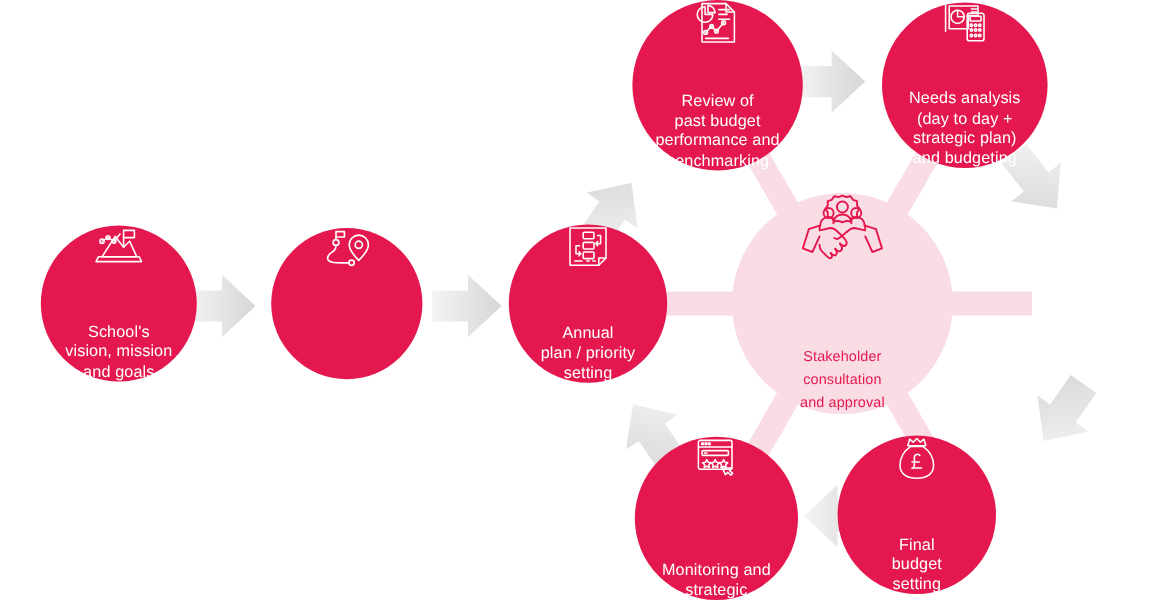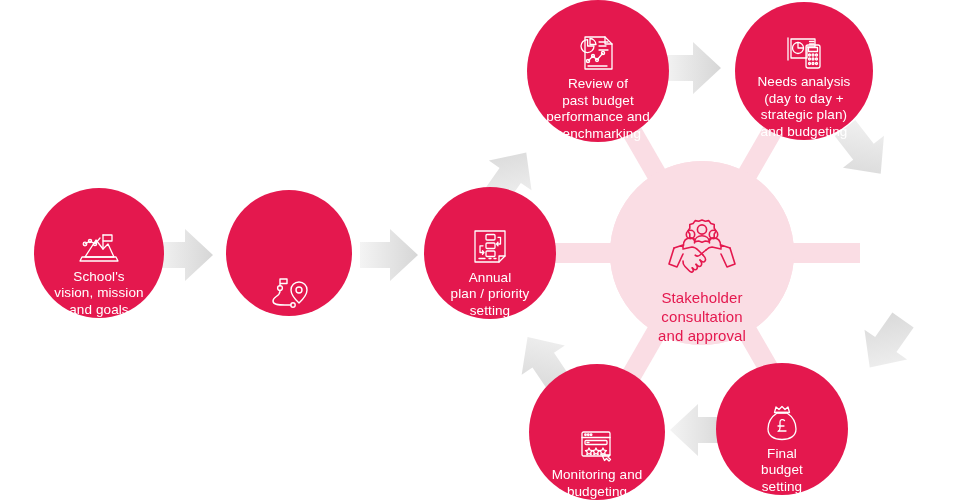--- a/index.html
+++ b/index.html
@@ -2,29 +2,29 @@
 <html><head>
 <meta charset="utf-8">
 <style>
   html,body{margin:0;padding:0;background:#ffffff;}
   body{width:974px;height:502px;font-family:"Liberation Sans",sans-serif;overflow:hidden;}
   #stage{position:relative;width:974px;height:502px;background:#fff;}
 
   svg#canvas{position:absolute;left:0;top:0;width:974px;height:502px;}
 
   .node{position:absolute;border-radius:50%;display:flex;flex-direction:column;
-        align-items:center;justify-content:flex-end;text-align:center;box-sizing:border-box;}
+        align-items:center;justify-content:space-between;text-align:center;box-sizing:border-box;}
   .node .ico{display:block;line-height:0;margin-bottom:4px;}
   .node .lbl{white-space:pre-line;}
 
   .node.solid{background:#E4184E;color:#ffffff;}
   .node.center{background:#FADDE4;color:#E4184E;}
 
   .lbl{font-size:13.5px;line-height:16.5px;letter-spacing:0.1px;}
-  .node.center .lbl{font-size:15px;line-height:19px;font-weight:400;}
+  .node.center .lbl{font-size:12px;line-height:19px;font-weight:400;}
 </style>
 </head>
 <body>
 
 <div id="stage">
 
   <svg id="canvas" viewBox="0 0 974 502">
     <defs>
       <linearGradient id="gR" x1="0" y1="0" x2="1" y2="0">
         <stop offset="0%" stop-color="#F4F4F4"></stop>
@@ -193,21 +193,21 @@
           <circle cx="31.5" cy="27.5" r="1"></circle>
       </svg>
     </span>
     <span class="lbl">Needs analysis
 (day to day +
 strategic plan)
 and budgeting</span>
   </div>
 
 
-  <div class="node solid" style="left:716px;top:363px;width:132px;height:132px;">
+  <div class="node solid" style="left:698px;top:363px;width:132px;height:132px;">
     <span class="ico">
       <svg width="34" height="38" viewBox="0 0 34 38" fill="none" stroke="#fff" stroke-width="1.3" stroke-linecap="round" stroke-linejoin="round">
         <path d="M11 3 L9.5 8.5 L24.5 8.5 L23 3 L20 5.5 L17 2.5 L14 5.5 Z"></path>
         <path d="M11.5 8.5 L22.5 8.5"></path>
         <path d="M12 9 C6 13, 3 19, 3 25 C3 32, 9 35.5, 17 35.5 C25 35.5, 31 32, 31 25 C31 19, 28 13, 22 9 Z"></path>
         <path d="M14 27 L21 27 M13 22 L19 22"></path>
         <path d="M19.5 16.5 C18 15, 15 15.3, 15 18 L15 24 C15 26, 14 27, 13 27.3"></path>
       </svg>
     </span>
     <span class="lbl">Final
@@ -225,21 +225,21 @@
           <circle cx="13.1" cy="5.8" r="0.8"></circle>
         <rect x="7" y="11.5" width="22" height="4" rx="1"></rect>
         <path d="M9 13.5 L11 13.5"></path>
         <path d="M11 19 l1.1 2.2 2.4 .35 -1.75 1.7 .4 2.4 -2.15 -1.15 -2.15 1.15 .4 -2.4 -1.75 -1.7 2.4 -.35 Z"></path>
         <path d="M18 19 l1.1 2.2 2.4 .35 -1.75 1.7 .4 2.4 -2.15 -1.15 -2.15 1.15 .4 -2.4 -1.75 -1.7 2.4 -.35 Z"></path>
         <path d="M25 19 l1.1 2.2 2.4 .35 -1.75 1.7 .4 2.4 -2.15 -1.15 -2.15 1.15 .4 -2.4 -1.75 -1.7 2.4 -.35 Z"></path>
         <path d="M24 26 L26.5 31.5 L28.5 29.5 L31 32 L32.5 30.5 L30 28 L32 26 Z"></path>
       </svg>
     </span>
     <span class="lbl">Monitoring and
-budgeting</span>
+strategic</span>
   </div>
 
   <div class="node center" style="left:610px;top:161px;width:184px;height:184px;">
     <span class="ico" style="margin-bottom:8px;">
       <svg width="86" height="62" viewBox="0 0 86 62" fill="none" stroke="#E4184E" stroke-width="1.6" stroke-linecap="round" stroke-linejoin="round">
         <path d="M43 2 L46.3 3.2 L49.8 2.6 L51.9 5.5 L55.2 6.6 L55.2 10.2 L57.2 13.1 L55.2 16 L55.2 19.6
                  L51.9 20.7 L49.8 23.6 L46.3 23 L43 24.2 L39.7 23 L36.2 23.6 L34.1 20.7 L30.8 19.6
                  L30.8 16 L28.8 13.1 L30.8 10.2 L30.8 6.6 L34.1 5.5 L36.2 2.6 L39.7 3.2 Z"></path>
         <circle cx="43" cy="11.5" r="4.6"></circle>
         <path d="M35.5 25 C35.5 20.3, 39 17.8, 43 17.8 C47 17.8, 50.5 20.3, 50.5 25"></path>

